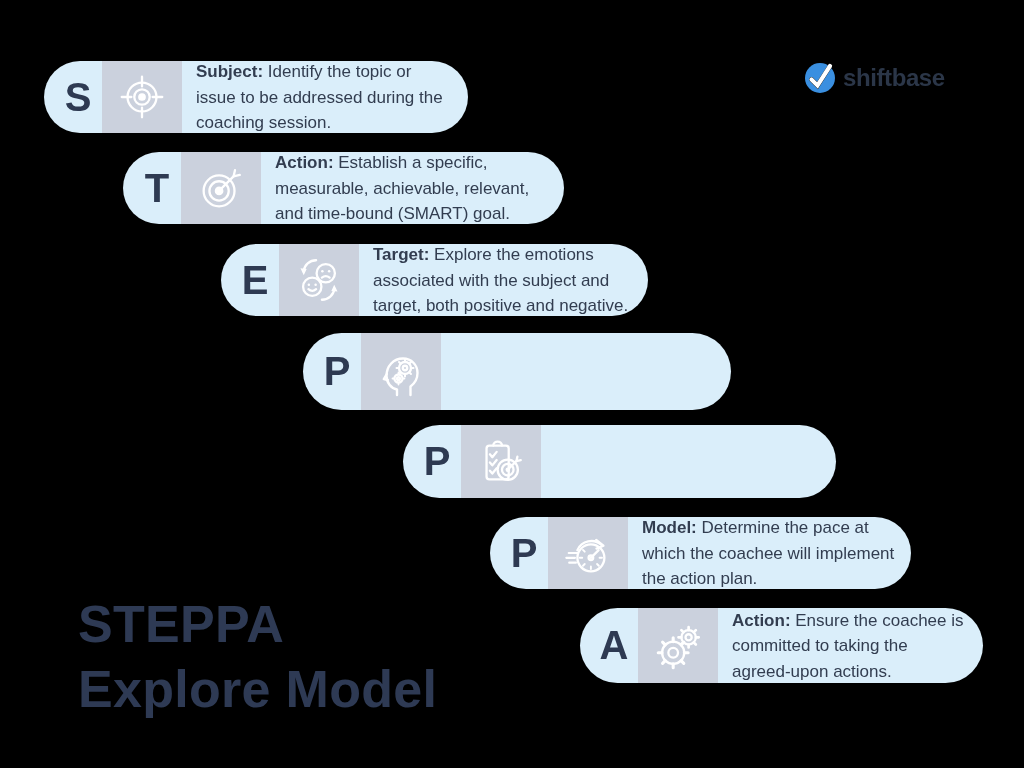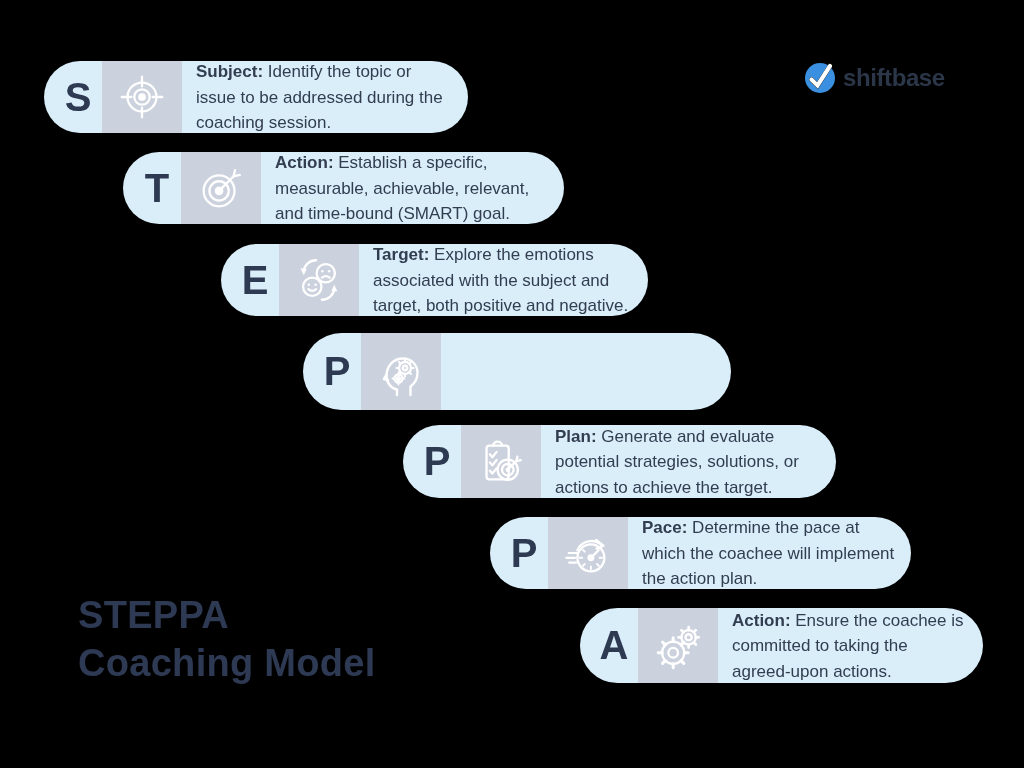--- a/index.html
+++ b/index.html
@@ -22,21 +22,21 @@
     background:#CBD1DD; display:flex; align-items:center; justify-content:center;
   }
   .iconbox svg { stroke:#FFFFFF; fill:none; stroke-width:2.4; stroke-linecap:round; stroke-linejoin:round; }
   .desc {
     position:absolute; left:152px; right:14px; top:50%; transform:translateY(-50%);
     margin:0; font-size:17px; line-height:1.5; color:#323D50;
   }
   .desc b { font-weight:700; }
   .title {
     position:absolute; left:78px; top:592px;
-    font-size:38px; font-weight:700; color:#2E3A54; line-height:1.25; letter-spacing:0.3px;
+    font-size:52px; font-weight:700; color:#2E3A54; line-height:1.25; letter-spacing:0.3px;
   }
 </style>
 </head>
 <body>
 
 <div class="stage">
 
   <div class="logo">
     <svg width="34" height="34" viewBox="0 0 34 34">
       <circle cx="17" cy="17" r="15" fill="#3A8FE0"></circle>
@@ -128,41 +128,37 @@
         <path d="M16.5 20 l2.5 3 l4.5 -5.5"></path>
         <path d="M16.5 28.5 l2.5 3 l4.5 -5.5"></path>
         <path d="M16.5 37 l2.5 3 l4.5 -5.5"></path>
         <circle cx="35" cy="36" r="10.5"></circle>
         <circle cx="35" cy="36" r="6"></circle>
         <circle cx="35" cy="36" r="2.3" fill="#FFFFFF" stroke="none"></circle>
         <path d="M36 35 L44 27"></path>
         <path d="M44 27 l4.5 -1 M44 27 l1 -4.5"></path>
       </svg>
     </div>
-    <p class="desc">
-      <b>Plan:</b>
-      <span>Generate and evaluate potential strategies, solutions, or actions to achieve the target.</span>
-    </p>
   </div>
 
   <div class="row" style="left:490px; top:517px; width:421px; height:72px;">
     <span class="letter">P</span>
     <div class="iconbox">
       <svg width="54" height="54" viewBox="0 0 56 56">
         <circle cx="31" cy="33" r="14"></circle>
         <path d="M31 44.5 v-2.5 M42.5 33 h-2.5 M19.5 33 h2.5 M39.2 41.2 l-1.8 -1.8 M22.8 41.2 l1.8 -1.8 M22.8 24.8 l1.8 1.8" stroke-width="2"></path>
         <path d="M31 33 L39 25"></path>
         <circle cx="31" cy="33" r="2.4"></circle>
         <path d="M17 25 A16 16 0 0 1 42 19.5"></path>
         <path d="M36.5 14.5 L44 20.5 L36.8 23.5" fill="none"></path>
         <path d="M8 28 h9 M5.5 33 h9 M8.5 38 h7" stroke-width="2.2"></path>
       </svg>
     </div>
     <p class="desc">
-      <b>Pace:</b>
+      <b>Model:</b>
       <span>Determine the pace at which the coachee will implement the action plan.</span>
     </p>
   </div>
 
   <div class="row" style="left:580px; top:608px; width:403px; height:75px;">
     <span class="letter">A</span>
     <div class="iconbox">
       <svg width="54" height="54" viewBox="0 0 56 56">
         <circle cx="23" cy="35" r="11.5"></circle>
         <circle cx="23" cy="35" r="5"></circle>
@@ -173,16 +169,16 @@
       </svg>
     </div>
     <p class="desc">
       <b>Action:</b>
       <span>Ensure the coachee is committed to taking the agreed-upon actions.</span>
     </p>
   </div>
 
   <div class="title">
     <div>STEPPA</div>
-    <div>Coaching Model</div>
+    <div>Explore Model</div>
   </div>
 
 </div>
 
 </body></html>

